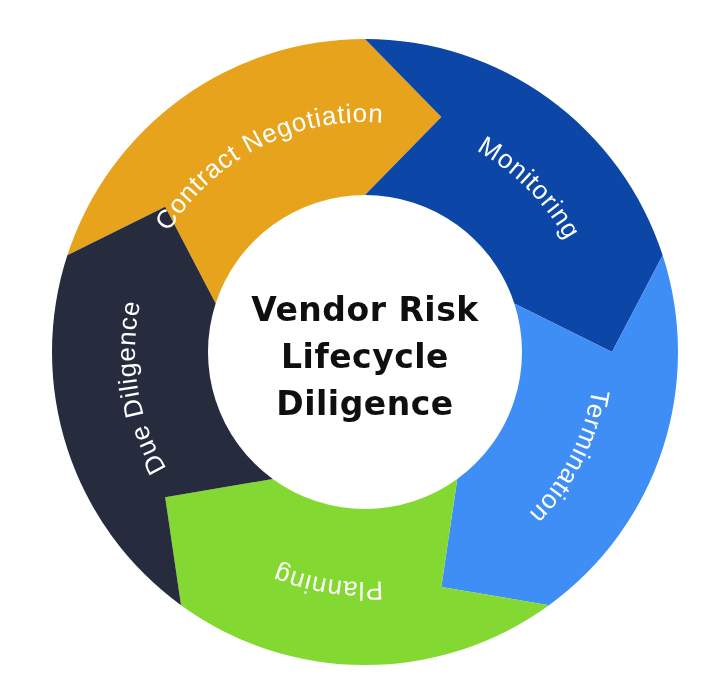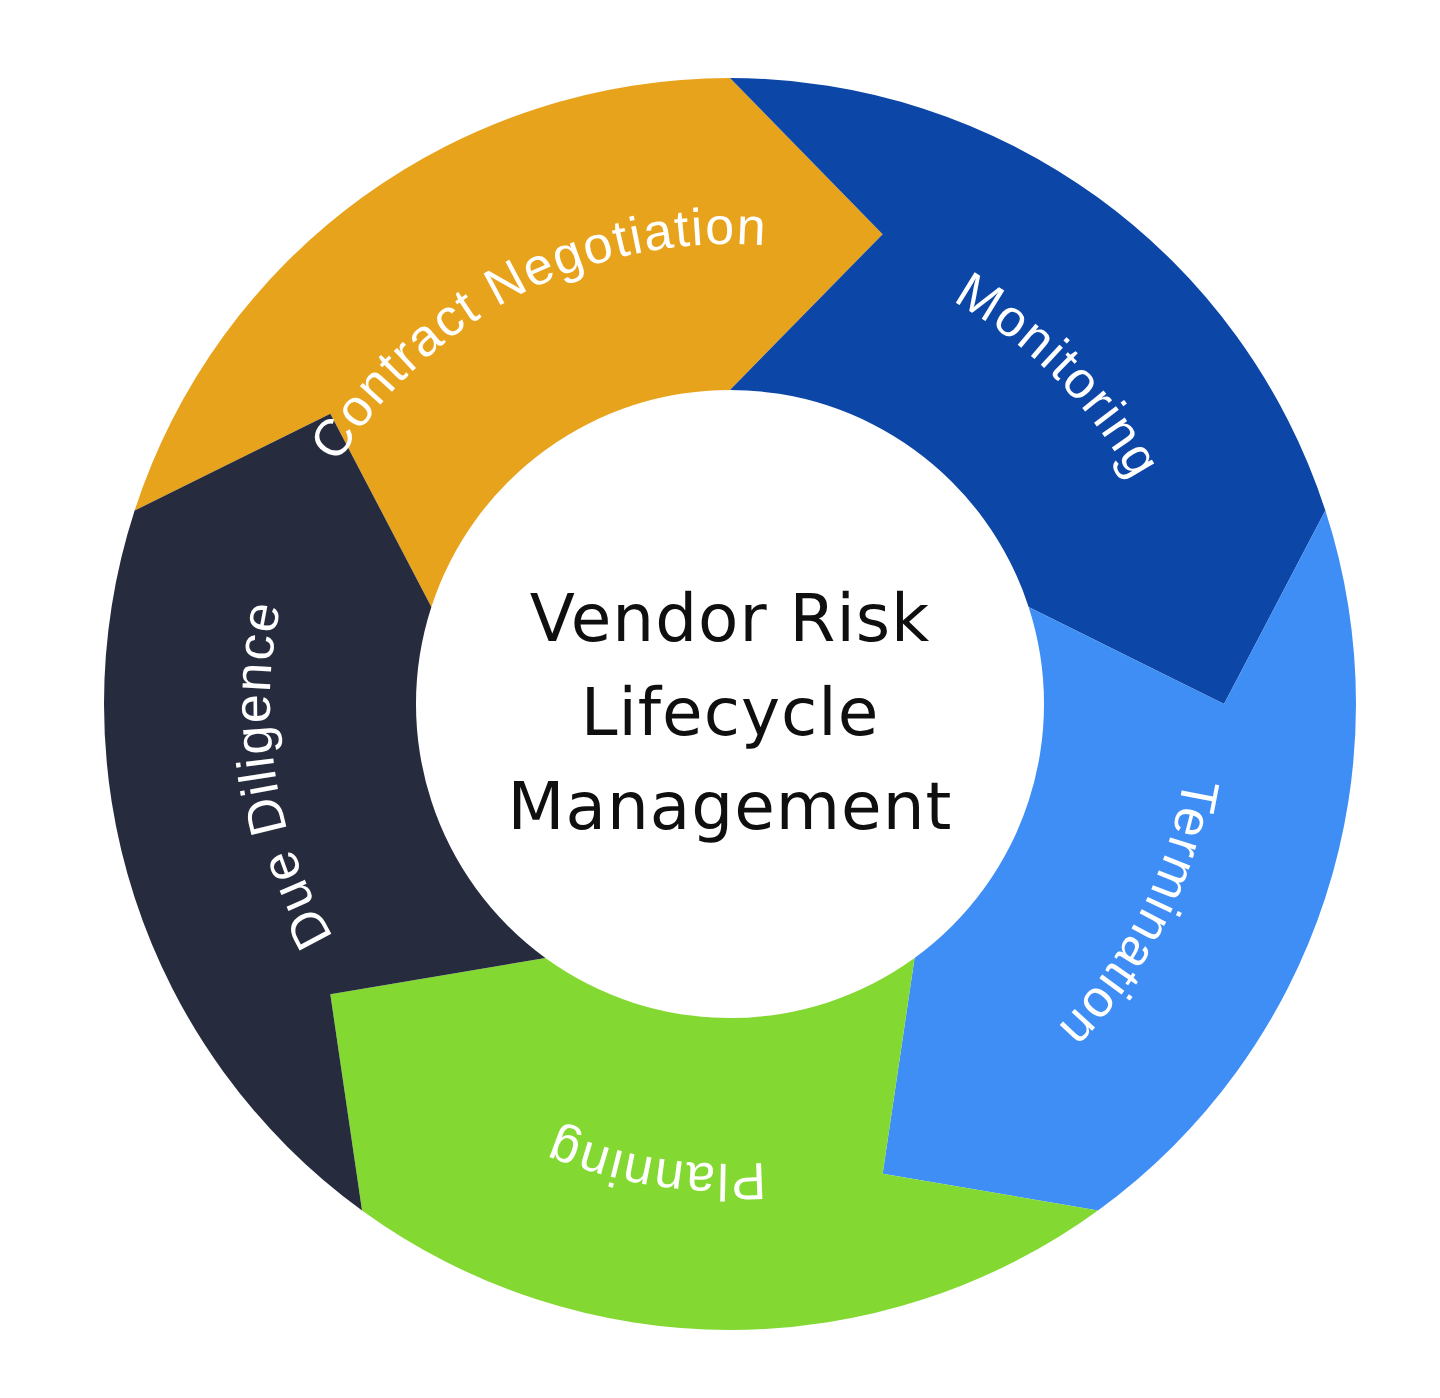--- a/index.html
+++ b/index.html
@@ -21,21 +21,21 @@
     top: 0;
   }
   .center-title {
     position: absolute;
     left: 365px;
     top: 356px;
     transform: translate(-50%, -50%);
     text-align: center;
     white-space: nowrap;
     font-family: "DejaVu Sans", "Liberation Sans", sans-serif;
-    font-weight: 400;
+    font-weight: 700;
     font-size: 33px;
     line-height: 47px;
     color: #0f0f10;
     letter-spacing: 0.5px;
   }
   .seg-label {
     font-family: "Liberation Sans", sans-serif;
     font-size: 26px;
     letter-spacing: 0.8px;
     fill: #ffffff;
@@ -61,15 +61,15 @@
         <text class="seg-label" text-anchor="middle" fill="#FFFFFF"><textPath href="#label-circle" startOffset="29.167%">Monitoring</textPath></text>
         <text class="seg-label" text-anchor="middle" fill="#FFFFFF"><textPath href="#label-circle" startOffset="49.167%">Termination</textPath></text>
         <text class="seg-label" text-anchor="middle" fill="#FFFFFF"><textPath href="#label-circle" startOffset="69.167%">Planning</textPath></text>
         <text class="seg-label" text-anchor="middle" fill="#FFFFFF"><textPath href="#label-circle" startOffset="89.167%">Due Diligence</textPath></text>
       </g>
   </svg>
 
   <div class="center-title">
     <div>Vendor Risk</div>
     <div>Lifecycle</div>
-    <div>Management</div>
+    <div>Diligence</div>
   </div>
 </div>
 
 </body></html>

